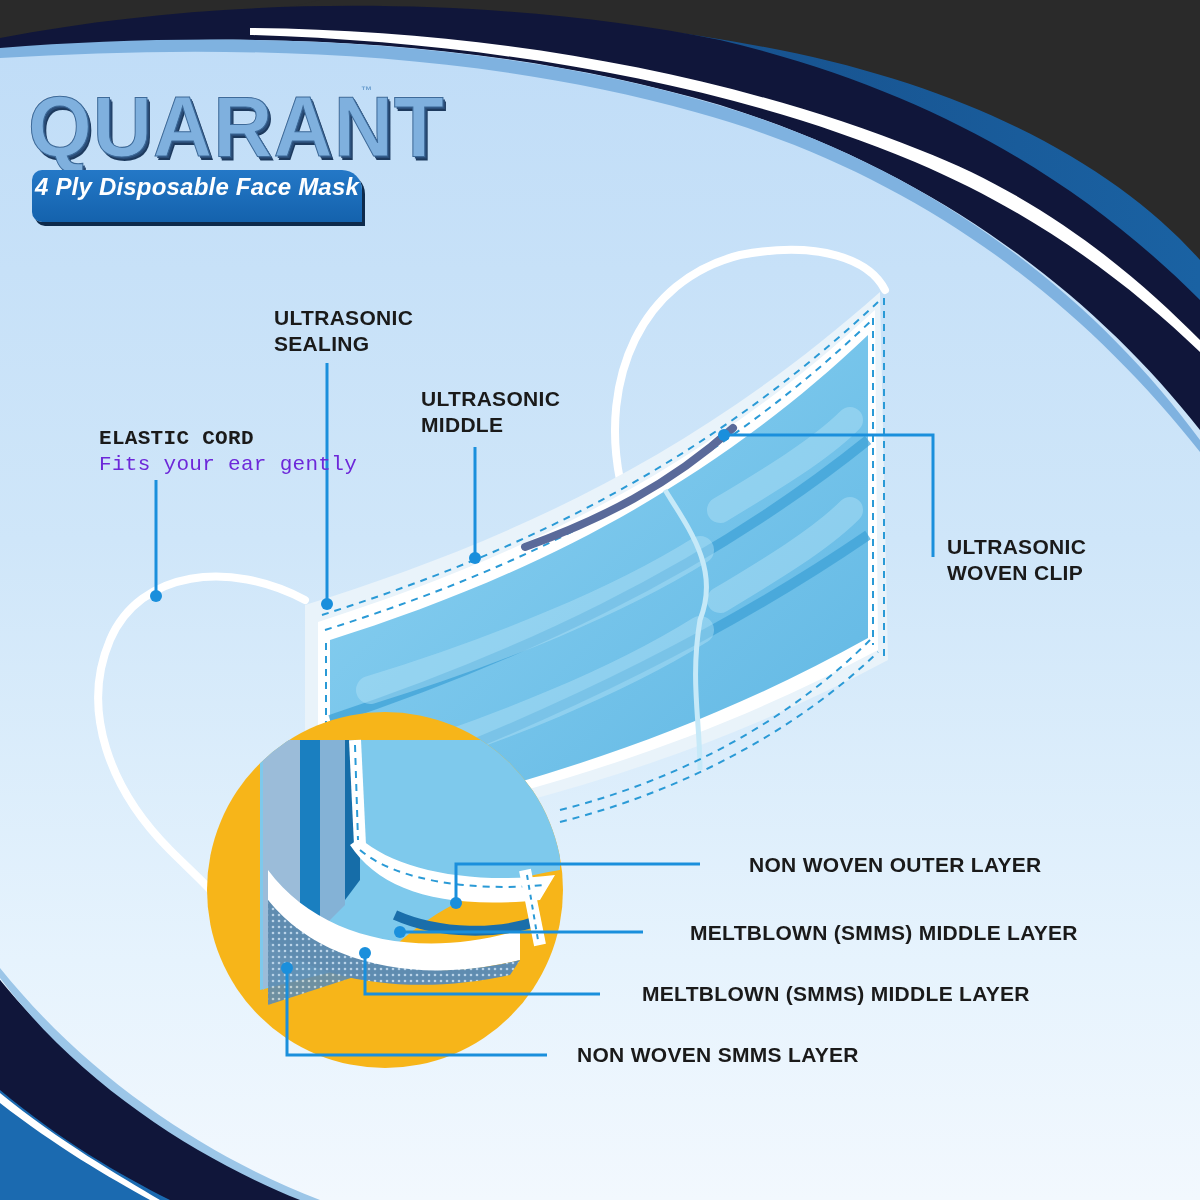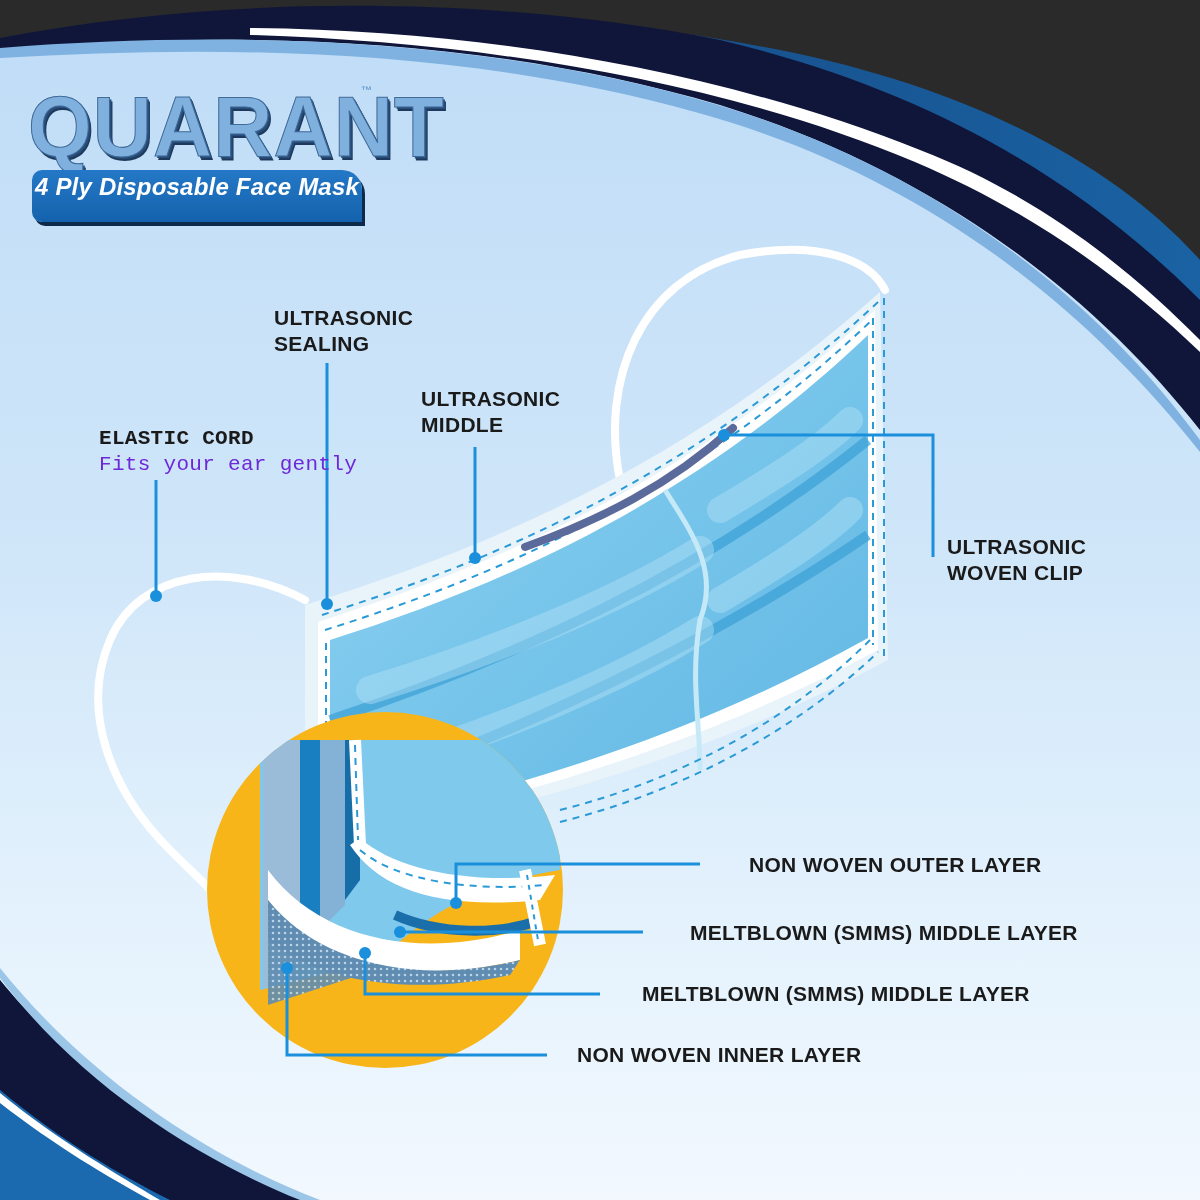--- a/index.html
+++ b/index.html
@@ -173,13 +173,13 @@
 </div>
 
 <div class="label" style="left:947px; top:534px;">
   <span style="display:block">ULTRASONIC</span>
   <span style="display:block">WOVEN CLIP</span>
 </div>
 
 <div class="label" style="left:749px; top:852px;">NON WOVEN OUTER LAYER</div>
 <div class="label" style="left:690px; top:920px;">MELTBLOWN (SMMS) MIDDLE LAYER</div>
 <div class="label" style="left:642px; top:981px;">MELTBLOWN (SMMS) MIDDLE LAYER</div>
-<div class="label" style="left:577px; top:1042px;">NON WOVEN INNER LAYER</div>
+<div class="label" style="left:577px; top:1042px;">NON WOVEN SMMS LAYER</div>
 
 </body></html>

